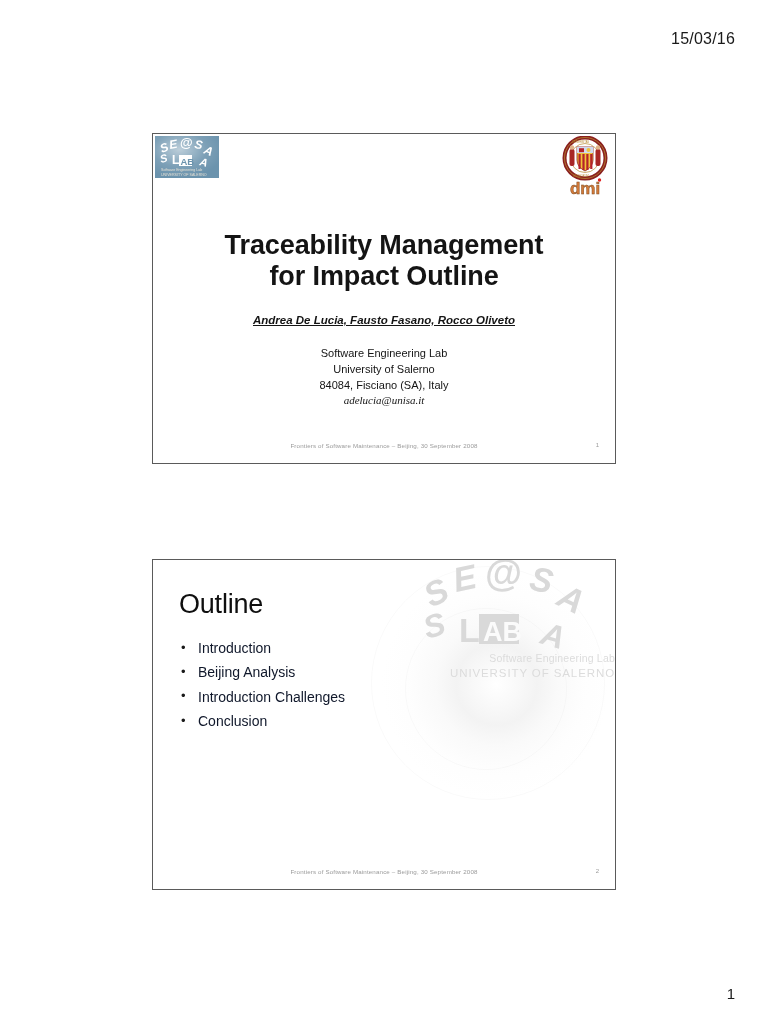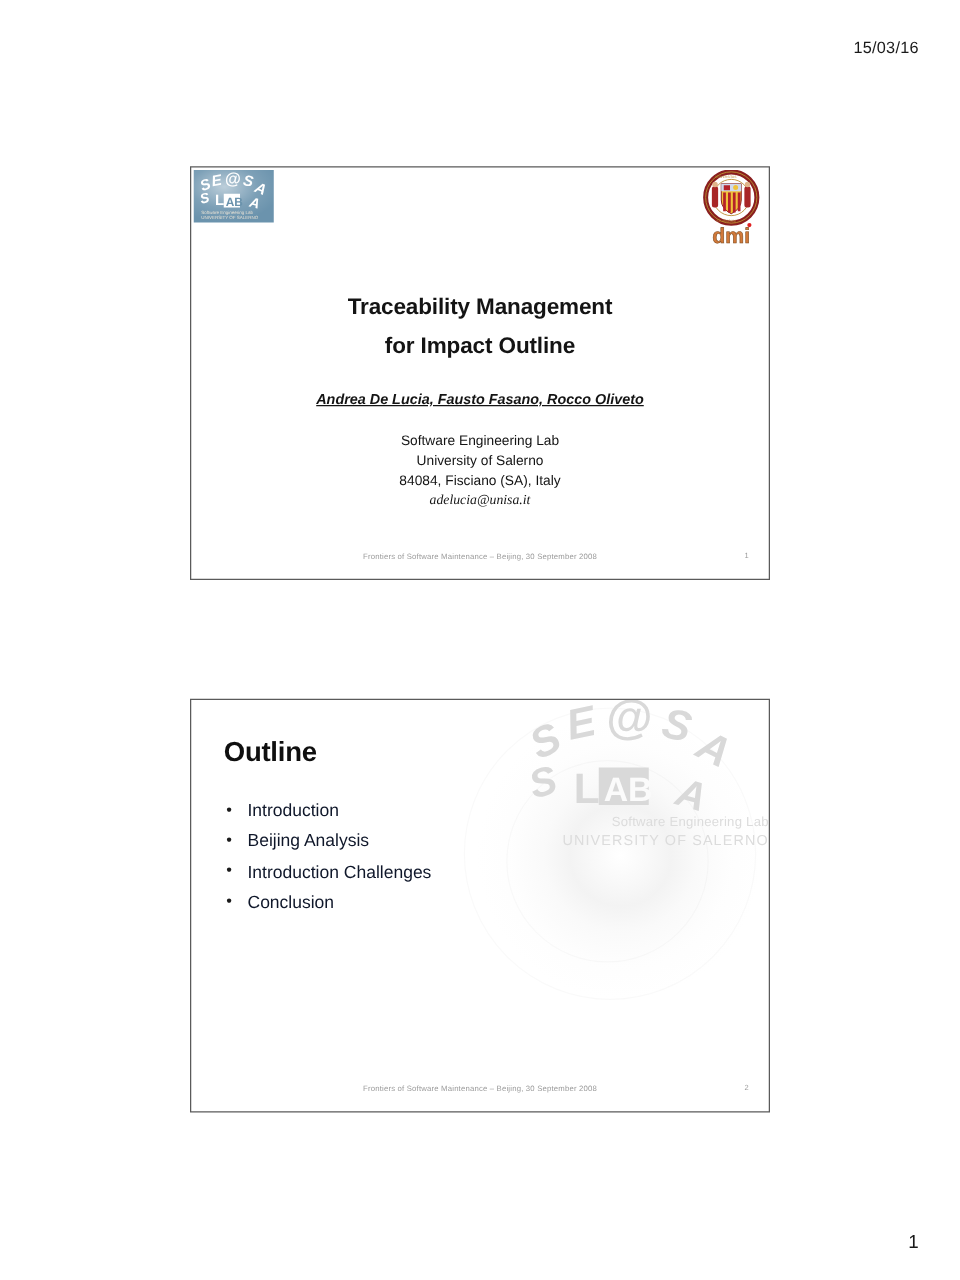--- a/index.html
+++ b/index.html
@@ -14,21 +14,21 @@
     font-family: "Liberation Sans", sans-serif;
     color: #111111;
     overflow: hidden;
   }
 
   
   .page-date {
     position: absolute;
     top: 30px;
     right: 33px;
-    font-size: 13px;
+    font-size: 16px;
     color: #1a1a1a;
     letter-spacing: 0.2px;
   }
   .page-number {
     position: absolute;
     bottom: 22px;
     right: 33px;
     font-size: 15px;
     color: #1a1a1a;
   }
@@ -74,21 +74,21 @@
   .crest-wrap svg { display: block; }
 
   
   .title-block {
     position: absolute;
     left: 0; right: 0;
     top: 96px;
     text-align: center;
   }
   .title-block .t-line {
-    font-size: 18px;
+    font-size: 27px;
     font-weight: bold;
     line-height: 31px;
     color: #141414;
     letter-spacing: -0.1px;
   }
   .authors {
     position: absolute;
     left: 0; right: 0;
     top: 180px;
     text-align: center;
@@ -133,22 +133,22 @@
     top: 0;
     font-size: 6px;
     color: #9a9a9a;
   }
 
   
   .outline-title {
     position: absolute;
     left: 26px;
     top: 29px;
-    font-size: 22px;
-    font-weight: bold;
+    font-size: 27px;
+    font-weight: normal;
     color: #0f0f0f;
     letter-spacing: -0.2px;
   }
   .bullet-list {
     position: absolute;
     left: 26px;
     top: 76px;
     margin: 0;
     padding: 0;
     list-style: none;

